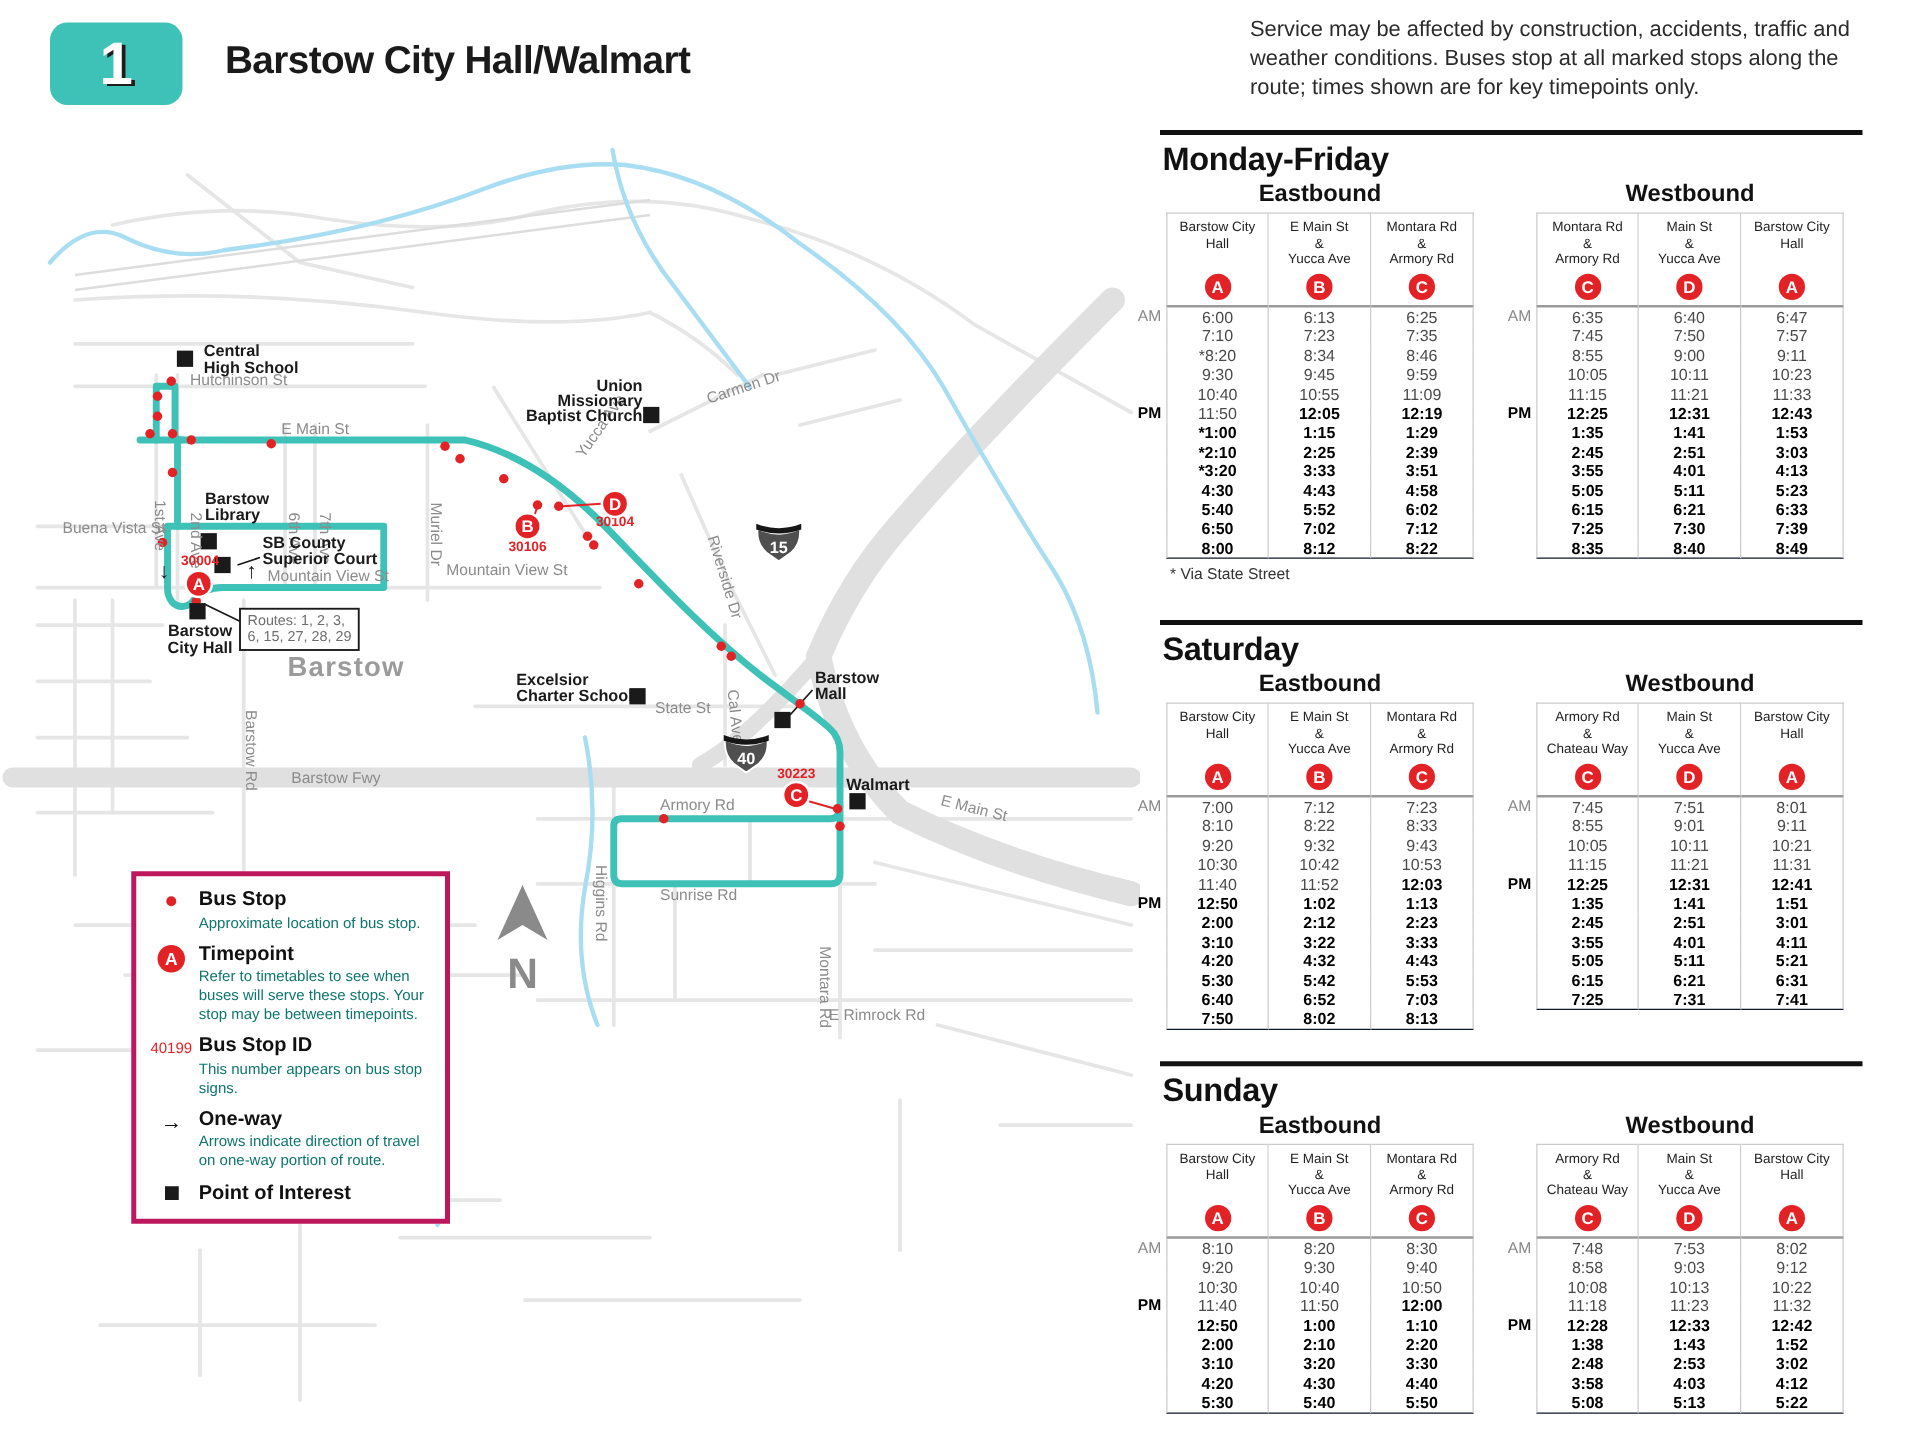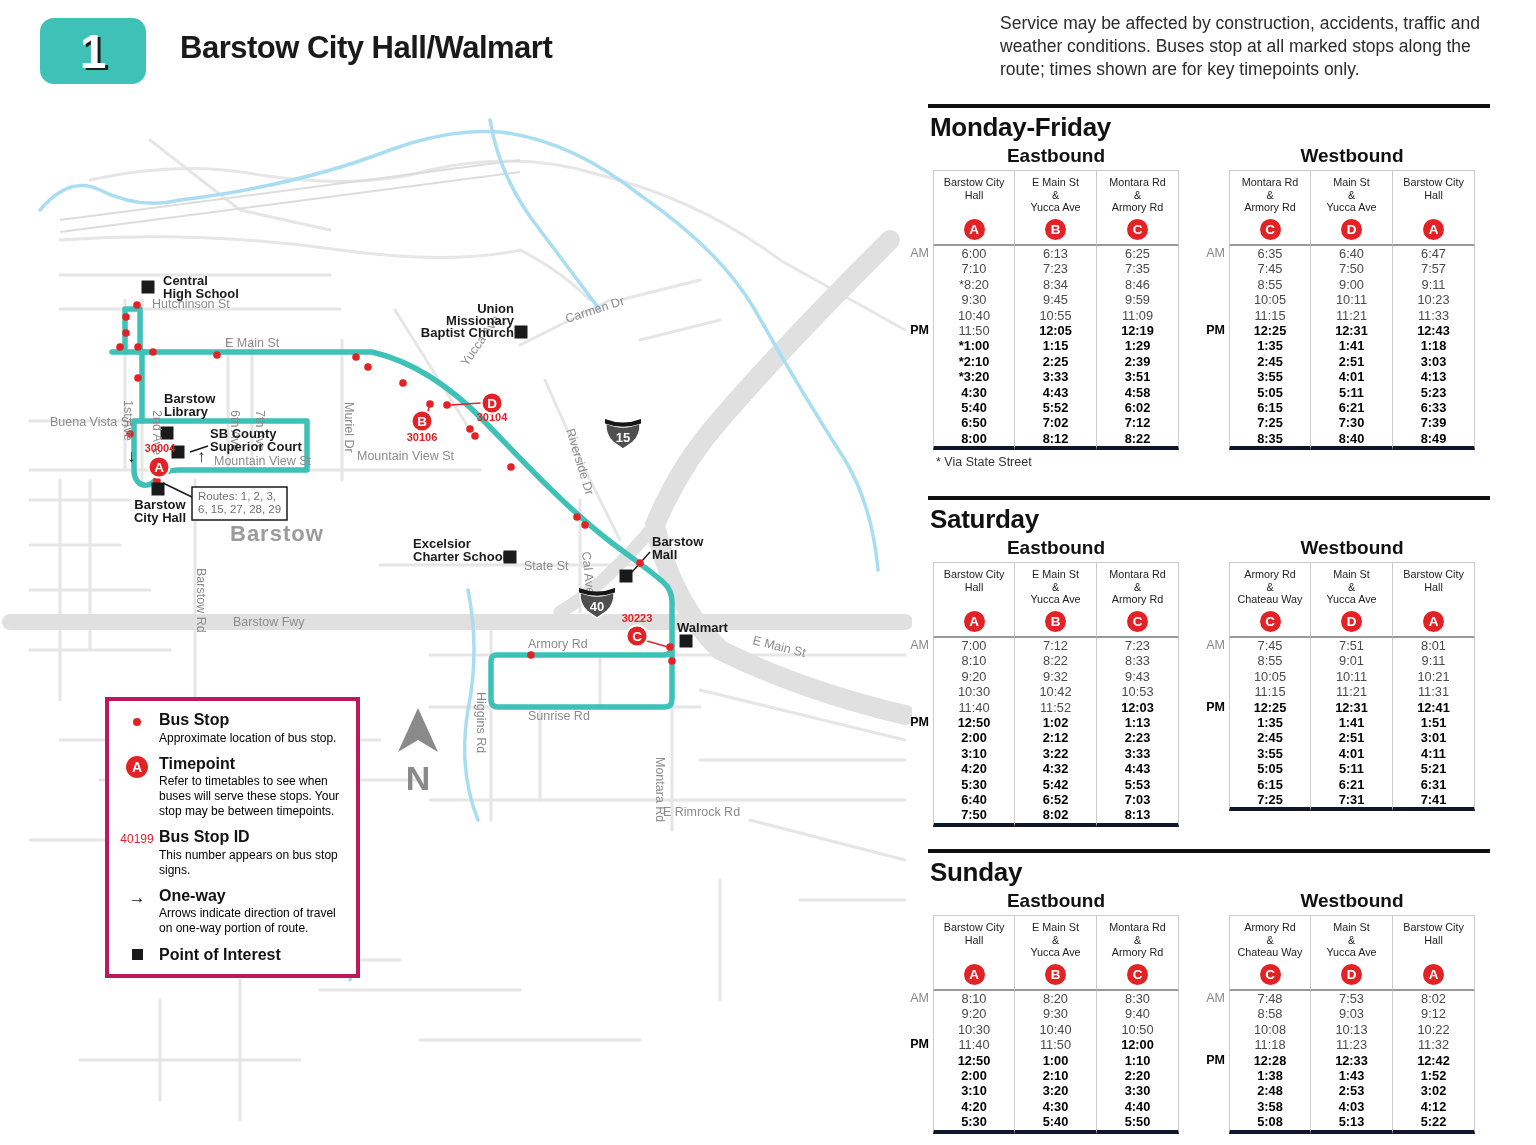--- a/index.html
+++ b/index.html
@@ -23,21 +23,21 @@
   .tp-letter{font-size:13.5px;font-weight:bold;fill:#fff;}
   .shield-num{font-size:13px;font-weight:bold;fill:#fff;}
   .north-n{font-size:34px;font-weight:bold;fill:#8a8a8a;}
   .callout-txt{font-size:11.5px;fill:#6f6f6f;}
 
   
   .legend{position:absolute;left:105px;top:697px;width:255px;background:#fff;border:4px solid #be185d;padding:10px 8px 8px 6px;box-sizing:border-box;}
   .leg-row{display:flex;margin-bottom:9px;}
   .leg-icon{width:44px;flex:0 0 44px;text-align:center;padding-top:1px;}
   .leg-title{font-size:16px;font-weight:bold;color:#111;line-height:1.1;}
-  .leg-desc{font-size:12px;color:#000000;line-height:1.25;margin-top:2px;}
+  .leg-desc{font-size:12px;color:#0f766e;line-height:1.25;margin-top:2px;}
   .dot-red{display:inline-block;width:8px;height:8px;border-radius:50%;background:#e32226;margin-top:5px;}
   .leg-badge{display:inline-block;width:22px;height:22px;border-radius:50%;background:#e32226;color:#fff;font-weight:bold;font-size:14px;line-height:22px;text-align:center;}
   .leg-sid{font-size:12px;font-weight:normal;color:#e32226;}
   .leg-arrow{font-size:17px;font-weight:bold;color:#111;}
   .sq-black{display:inline-block;width:11px;height:11px;background:#1a1a1a;margin-top:3px;}
 
   
   #timetables{position:absolute;left:906px;top:0;width:600px;height:815px;}
   .tt-section{position:absolute;left:0;width:592px;}
   .tt-rule{border-top:4px solid #111;margin-left:22px;width:562px;}
@@ -46,21 +46,21 @@
   .dir-title{font-size:19px;font-weight:bold;color:#111;text-align:center;margin-left:27px;margin-bottom:3px;}
   .grid{display:grid;grid-template-columns:27px 82px 82px 82px;}
   .hcell{border-top:1px solid #ccc;border-right:1px solid #ccc;border-bottom:2.5px solid #9a9a9a;height:76px;display:flex;flex-direction:column;justify-content:space-between;align-items:center;padding-top:5px;box-sizing:border-box;background:#fff;}
   .hcell.first{border-left:1px solid #ccc;}
   .hcell.last{border-right:1px solid #ccc;}
   .hlines{font-size:10.8px;line-height:1.18;text-align:center;color:#222;}
   .hbadge{width:21px;height:21px;border-radius:50%;background:#e32226;color:#fff;font-size:13.5px;font-weight:bold;line-height:21px;text-align:center;margin-bottom:4px;}
   .tcell{height:15.4px;line-height:15.4px;font-size:12.8px;text-align:center;color:#4a4a4a;border-right:1px solid #ccc;}
   .tcell.cfirst{border-left:1px solid #ccc;}
   .tcell.b{font-weight:bold;color:#000;}
-  .lastrow{border-bottom:4px solid #0f172a;}
+  .lastrow{border-bottom:1px solid #0f172a;}
   .pcell{font-size:12.5px;line-height:15.4px;text-align:right;padding-right:4px;color:#888;}
   .pcell.pm{color:#000;font-weight:bold;}
   .hspacer{background:transparent;}
   .tt-note{font-size:12.5px;color:#333;margin:5px 0 0 30px;}
 </style>
 </head>
 <body>
 
 <div class="page">
 
@@ -442,21 +442,21 @@
               <div class="tcell cfirst">11:15</div>
               <div class="tcell">11:21</div>
               <div class="tcell">11:33</div>
               <div class="pcell pm">PM</div>
               <div class="tcell b cfirst">12:25</div>
               <div class="tcell b">12:31</div>
               <div class="tcell b">12:43</div>
               <div class="pcell"></div>
               <div class="tcell b cfirst">1:35</div>
               <div class="tcell b">1:41</div>
-              <div class="tcell b">1:18</div>
+              <div class="tcell b">1:53</div>
               <div class="pcell"></div>
               <div class="tcell b cfirst">2:45</div>
               <div class="tcell b">2:51</div>
               <div class="tcell b">3:03</div>
               <div class="pcell"></div>
               <div class="tcell b cfirst">3:55</div>
               <div class="tcell b">4:01</div>
               <div class="tcell b">4:13</div>
               <div class="pcell"></div>
               <div class="tcell b cfirst">5:05</div>

